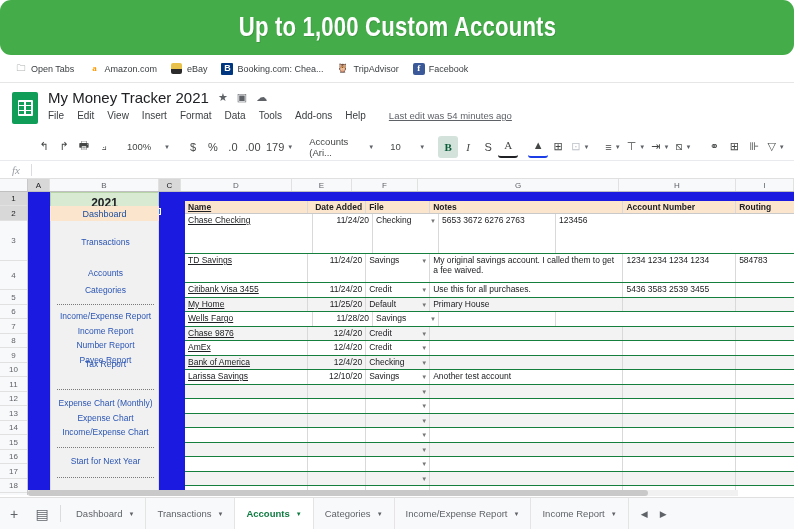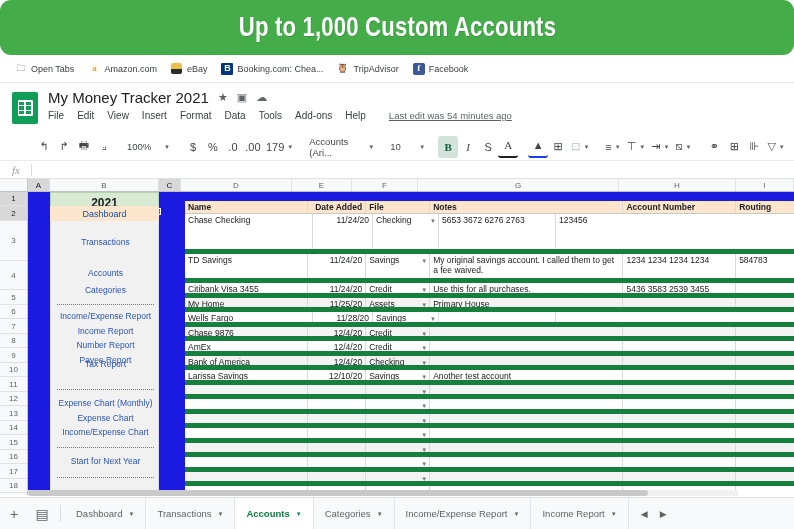--- a/index.html
+++ b/index.html
@@ -155,28 +155,28 @@
             border-top:1px dotted #7a7a7a; }
 
   
   .data-table { position:absolute; left:153px; top:0; right:0; height:303px;
                 background:#fff; }
   .blue-top { position:absolute; left:0; top:0; right:0; height:9px;
               background:#1a1ae0; }
   .blue-left { position:absolute; left:0; top:0; width:4px; height:303px;
                background:#1a1ae0; }
   .tbl { position:absolute; left:4px; top:9px; right:0; }
-  .tr { display:flex; border-bottom:5px solid #15803d; }
+  .tr { display:flex; border-bottom:1px solid #15803d; }
   .tr.hdr { background:#fce5cd; font-weight:bold; font-size:8.5px;
             color:#202124; border-bottom:1px solid #c9c9c9; }
   .tr.shaded { background:#f3f3f3; }
   .td { padding:1px 3px; font-size:8.5px; color:#202124;
         border-right:1px solid #d9d9d9; overflow:hidden;
         line-height:10px; }
-  .c-name { width:128px; }
+  .c-name { width:128px;text-decoration:underline; }
   .c-date { width:60px; text-align:right; }
   .c-type { width:66px; position:relative; padding-right:12px; }
   .c-notes { width:201px; }
   .c-acct { width:117px; }
   .c-rout { width:60px; border-right:none; }
   .caret-dd { position:absolute; right:2px; top:2px; font-size:6px; color:#777; }
 
   
   .sheet-scroll { position:absolute; left:28px; top:490px; width:710px; height:6px;
                   background:#f1f1f1; }
@@ -442,21 +442,21 @@
               <div class="td c-date">11/24/20</div>
               <div class="td c-type"><span>Credit</span><span class="caret-dd">▼</span></div>
               <div class="td c-notes">Use this for all purchases.</div>
               <div class="td c-acct">5436 3583 2539 3455</div>
               <div class="td c-rout"></div>
             </div>
 
             <div class="tr shaded" style="height:14px">
               <div class="td c-name">My Home</div>
               <div class="td c-date">11/25/20</div>
-              <div class="td c-type"><span>Assets</span><span class="caret-dd">▼</span></div>
+              <div class="td c-type"><span>Default</span><span class="caret-dd">▼</span></div>
               <div class="td c-notes">Primary House</div>
               <div class="td c-acct"></div>
               <div class="td c-rout"></div>
             </div>
 
             <div class="tr" style="height:15px">
               <div class="td c-name">Wells Fargo</div>
               <div class="td c-date">11/28/20</div>
               <div class="td c-type"><span>Savings</span><span class="caret-dd">▼</span></div>
               <div class="td c-acct"></div>

